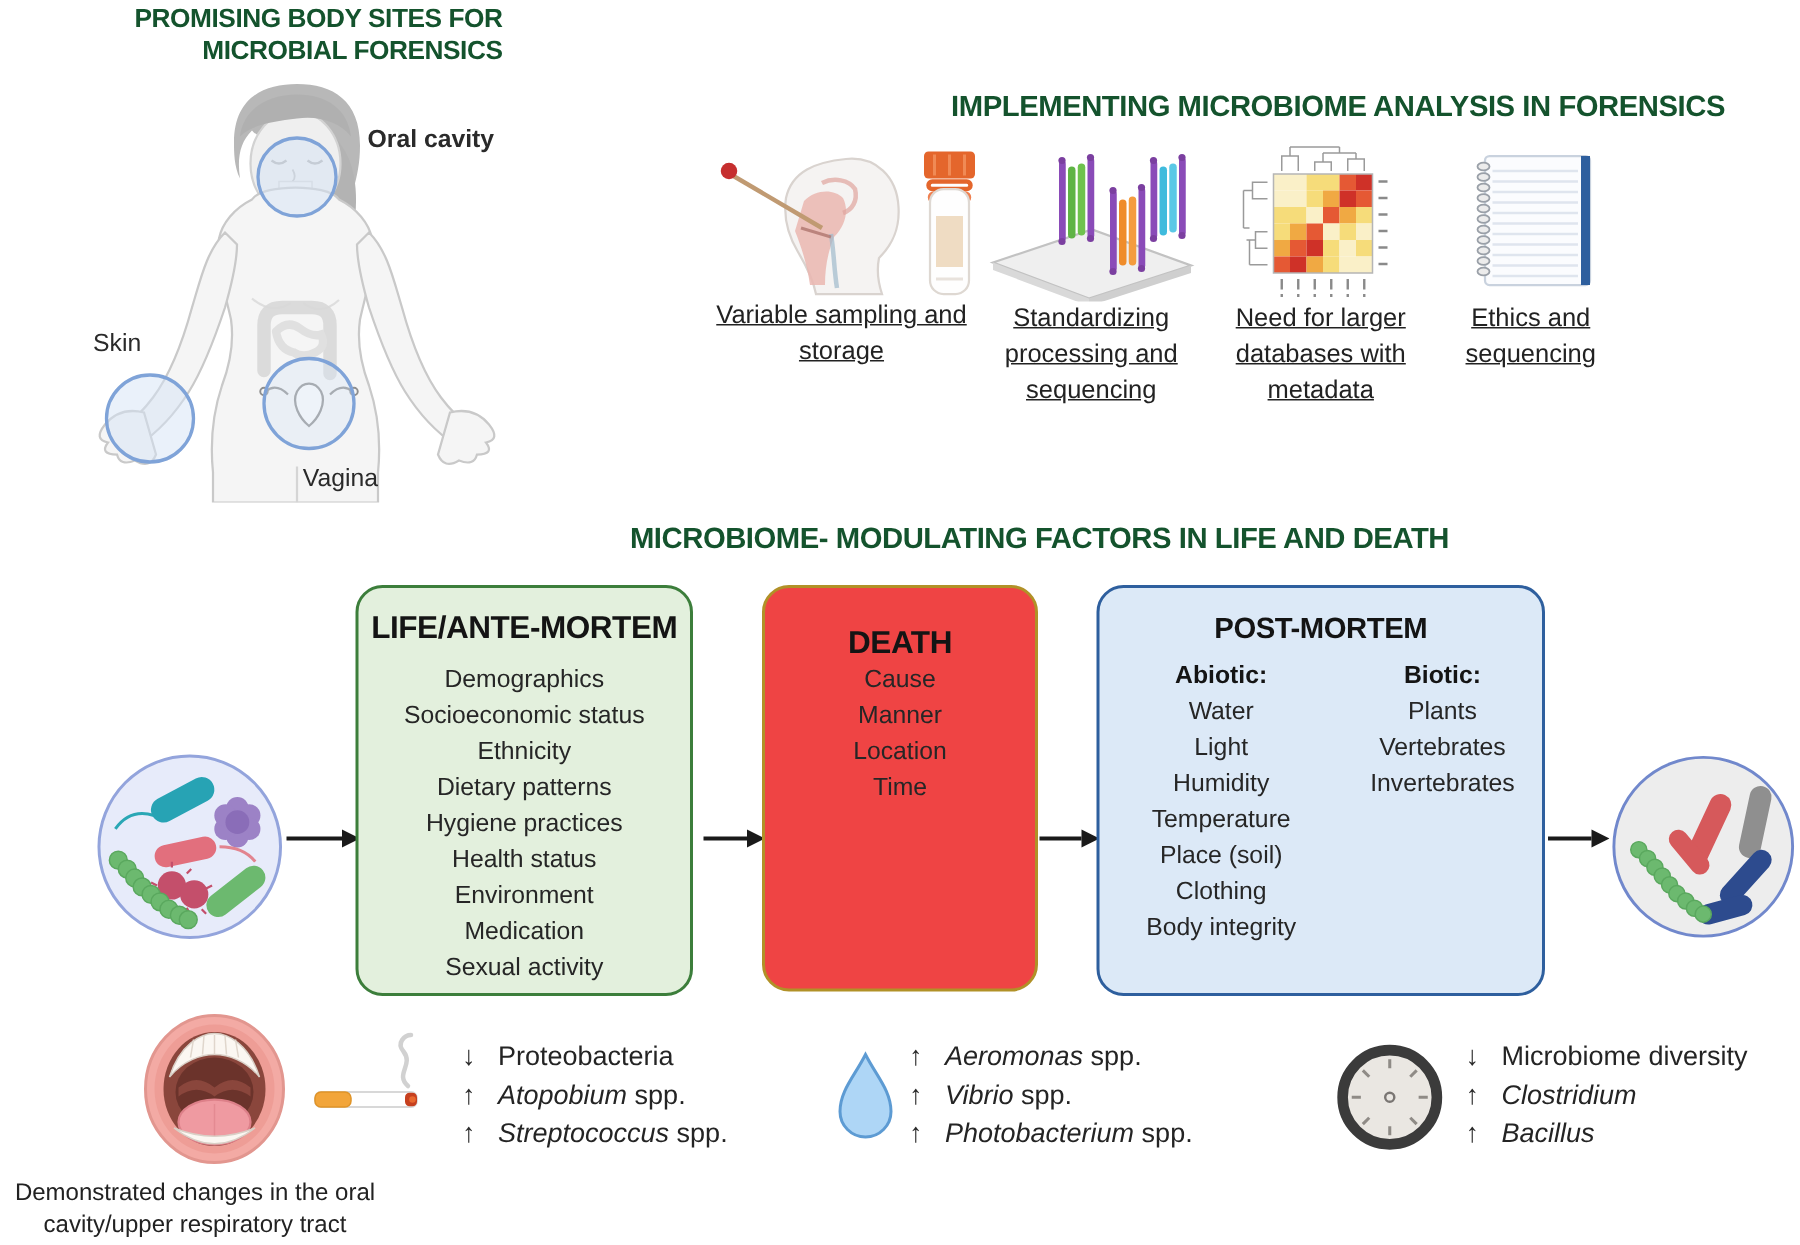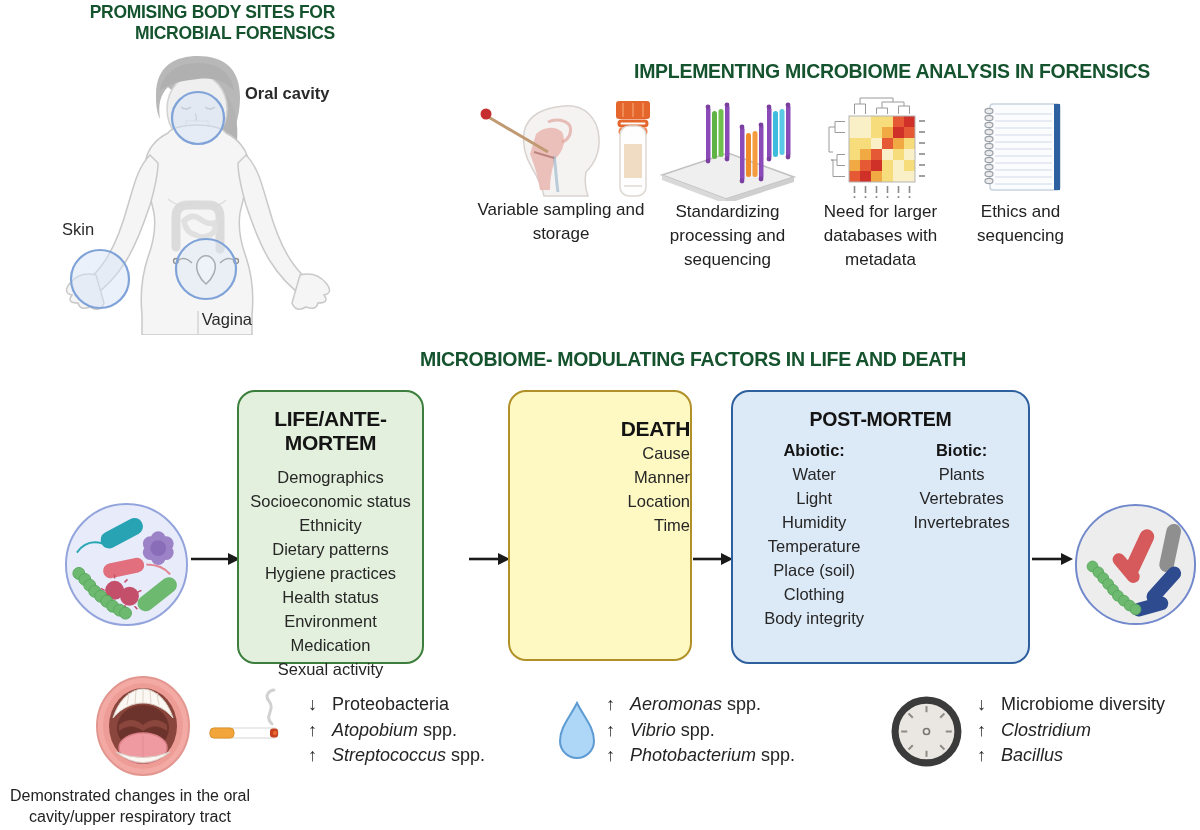--- a/index.html
+++ b/index.html
@@ -1,24 +1,24 @@
 <!DOCTYPE html>
 <html><head>
 <meta charset="utf-8">
 <style>
   html,body{margin:0;padding:0;background:#ffffff;}
   #canvas{position:relative;width:1200px;height:830px;background:#ffffff;overflow:hidden;
           font-family:"Liberation Sans", sans-serif;color:#1d1d1d;}
   .abs{position:absolute;}
   .hd{font-weight:700;color:#14532d;text-align:right;letter-spacing:-0.3px;}
   .lbl{font-size:16.5px;color:#2a2a2a;}
-  .icon-label{font-size:17px;line-height:24px;text-align:center;color:#222;}
+  .icon-label{font-size:17px;line-height:24px;text-align:center;color:#222;text-decoration:underline;}
   .fbox{box-sizing:border-box;border-style:solid;border-width:2.5px;border-radius:18px;text-align:center;}
   .life-box{background:#e3f0dd;border-color:#3c7e3b;}
-  .death-box{background:#fef9c3;border-color:#b19127;text-align:right;}
+  .death-box{background:#ef4444;border-color:#b19127;}
   .pm-box{background:#dce9f7;border-color:#2e5f9e;}
   .box-title{font-weight:700;font-size:21px;line-height:24px;color:#141414;letter-spacing:-0.3px;}
   .box-item{font-size:16.5px;line-height:24px;color:#262626;}
   .pm-cols{display:flex;margin-top:8px;}
   .pm-col-h{font-weight:700;font-size:16.5px;line-height:24px;color:#141414;}
   .bline{font-size:18px;line-height:25.5px;color:#242424;white-space:nowrap;}
   .barrow{display:inline-block;width:24px;color:#2b2b2b;}
   .gen{font-style:italic;}
   .cap{font-size:16px;line-height:21px;text-align:center;color:#222;}
 </style>
@@ -285,21 +285,21 @@
   </svg>
   <svg class="abs" style="left:692px;top:551px;" width="41" height="16" viewBox="0 0 41 16">
     <line x1="1" y1="8" x2="29" y2="8" stroke="#1a1a1a" stroke-width="2.6"></line>
       <polygon points="29,2 41,8 29,14" fill="#1a1a1a"></polygon>
   </svg>
   <svg class="abs" style="left:1031px;top:551px;" width="42" height="16" viewBox="0 0 42 16">
     <line x1="1" y1="8" x2="30" y2="8" stroke="#1a1a1a" stroke-width="2.6"></line>
       <polygon points="30,2 42,8 30,14" fill="#1a1a1a"></polygon>
   </svg>
 
-  <div class="abs fbox life-box" style="left:237px;top:390px;width:187px;height:274px;padding-top:15px;">
+  <div class="abs fbox life-box" style="left:237px;top:390px;width:225px;height:274px;padding-top:15px;">
     <div class="box-title">LIFE/ANTE-MORTEM</div>
     <div style="margin-top:10px;">
       <div class="box-item">Demographics</div>
       <div class="box-item">Socioeconomic status</div>
       <div class="box-item">Ethnicity</div>
       <div class="box-item">Dietary patterns</div>
       <div class="box-item">Hygiene practices</div>
       <div class="box-item">Health status</div>
       <div class="box-item">Environment</div>
       <div class="box-item">Medication</div>

